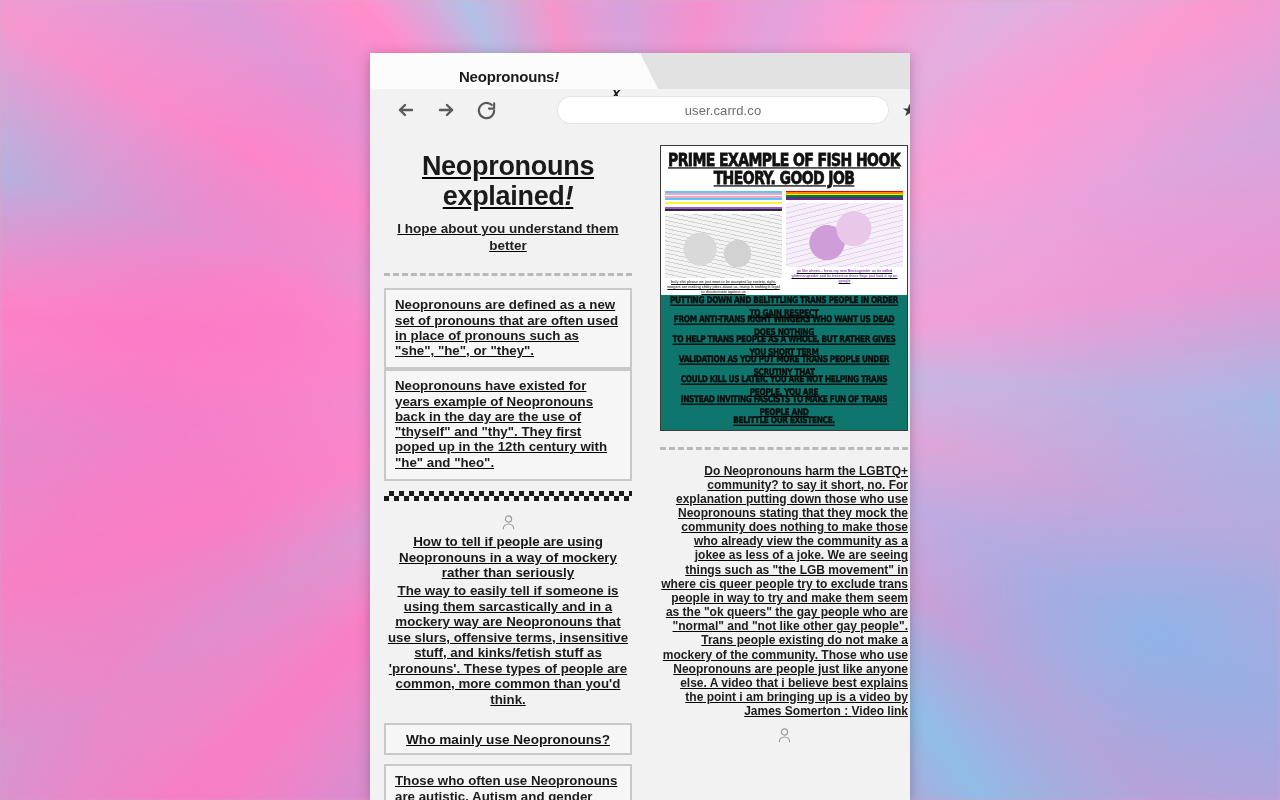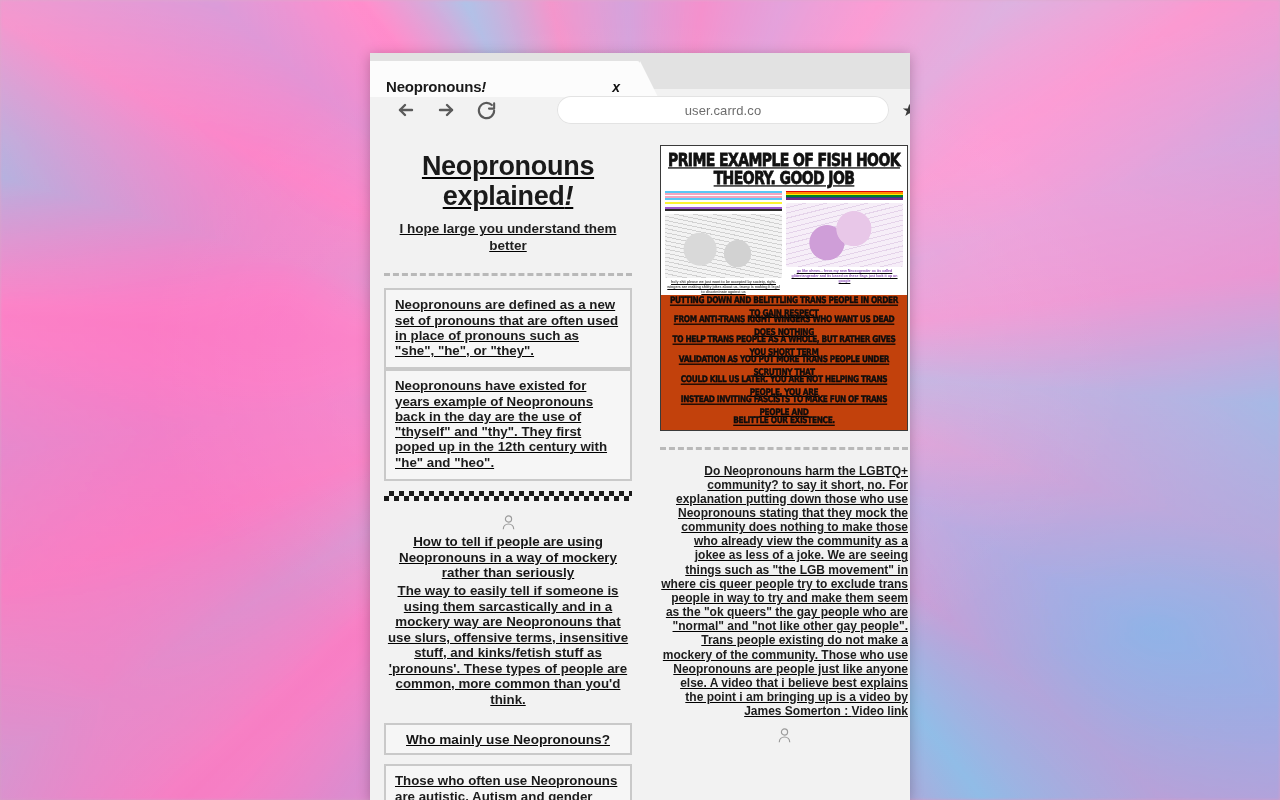--- a/index.html
+++ b/index.html
@@ -50,28 +50,29 @@
   }
 
   
   .tabstrip {
     height: 36px;
     background: #e2e2e2;
     position: relative;
   }
   .tab {
     position: absolute;
-    left: 0; top: 8px;
+    left: 0; top: 0;
     height: 36px;
     width: 270px;
     background: #fcfcfc;
     display: flex;
     align-items: center;
     padding: 15px 8px 0 16px;
     border-top-right-radius: 3px;
+    flex-direction: column;
   }
   .tab::after {
     content: "";
     position: absolute;
     right: -18px; top: 0;
     width: 18px; height: 36px;
     background: #fcfcfc;
     clip-path: polygon(0 0, 0 100%, 100% 100%);
   }
   .tab-title {
@@ -294,21 +295,21 @@
     font-size: 3.6px;
     line-height: 1.35;
     color: #4e4e4e;
     padding: 2px 1px 0 1px;
     text-align: center;
     font-weight: bold;
   }
   .tiny.purple { color: #8b4fb5; }
   .meme-bottom {
     padding: 2px 4px 4px 4px;
-    background: #c2410c;
+    background: #0f766e;
   }
   .meme-bottom div {
     font-family: "DejaVu Sans", sans-serif;
     font-weight: bold;
     font-size: 7.4px;
     letter-spacing: -0.35px;
     color: #0d0d0d;
     -webkit-text-stroke: 0.35px #0d0d0d;
     transform: scaleY(1.22);
     line-height: 1.34;
@@ -369,21 +370,21 @@
     <div class="urlbar">
       <span class="url-text">user.carrd.co</span>
       <span class="star">★</span>
     </div>
   </div>
 
   <div class="page">
 
     <div class="col">
       <h1 class="title"><span>Neopronouns explained</span><i>!</i></h1>
-      <div class="subtitle">I hope large you understand them better</div>
+      <div class="subtitle">I hope about you understand them better</div>
 
       <div class="dashed-div"></div>
 
       <div class="card card-left">
         <p>Neopronouns are defined as a new set of pronouns that are often used in place of pronouns such as "she", "he", or "they".</p>
       </div>
       <div class="card card-left">
         <p>Neopronouns have existed for years example of Neopronouns back in the day are the use of "thyself" and "thy". They first poped up in the 12th century with "he" and "heo".</p>
       </div>
 

